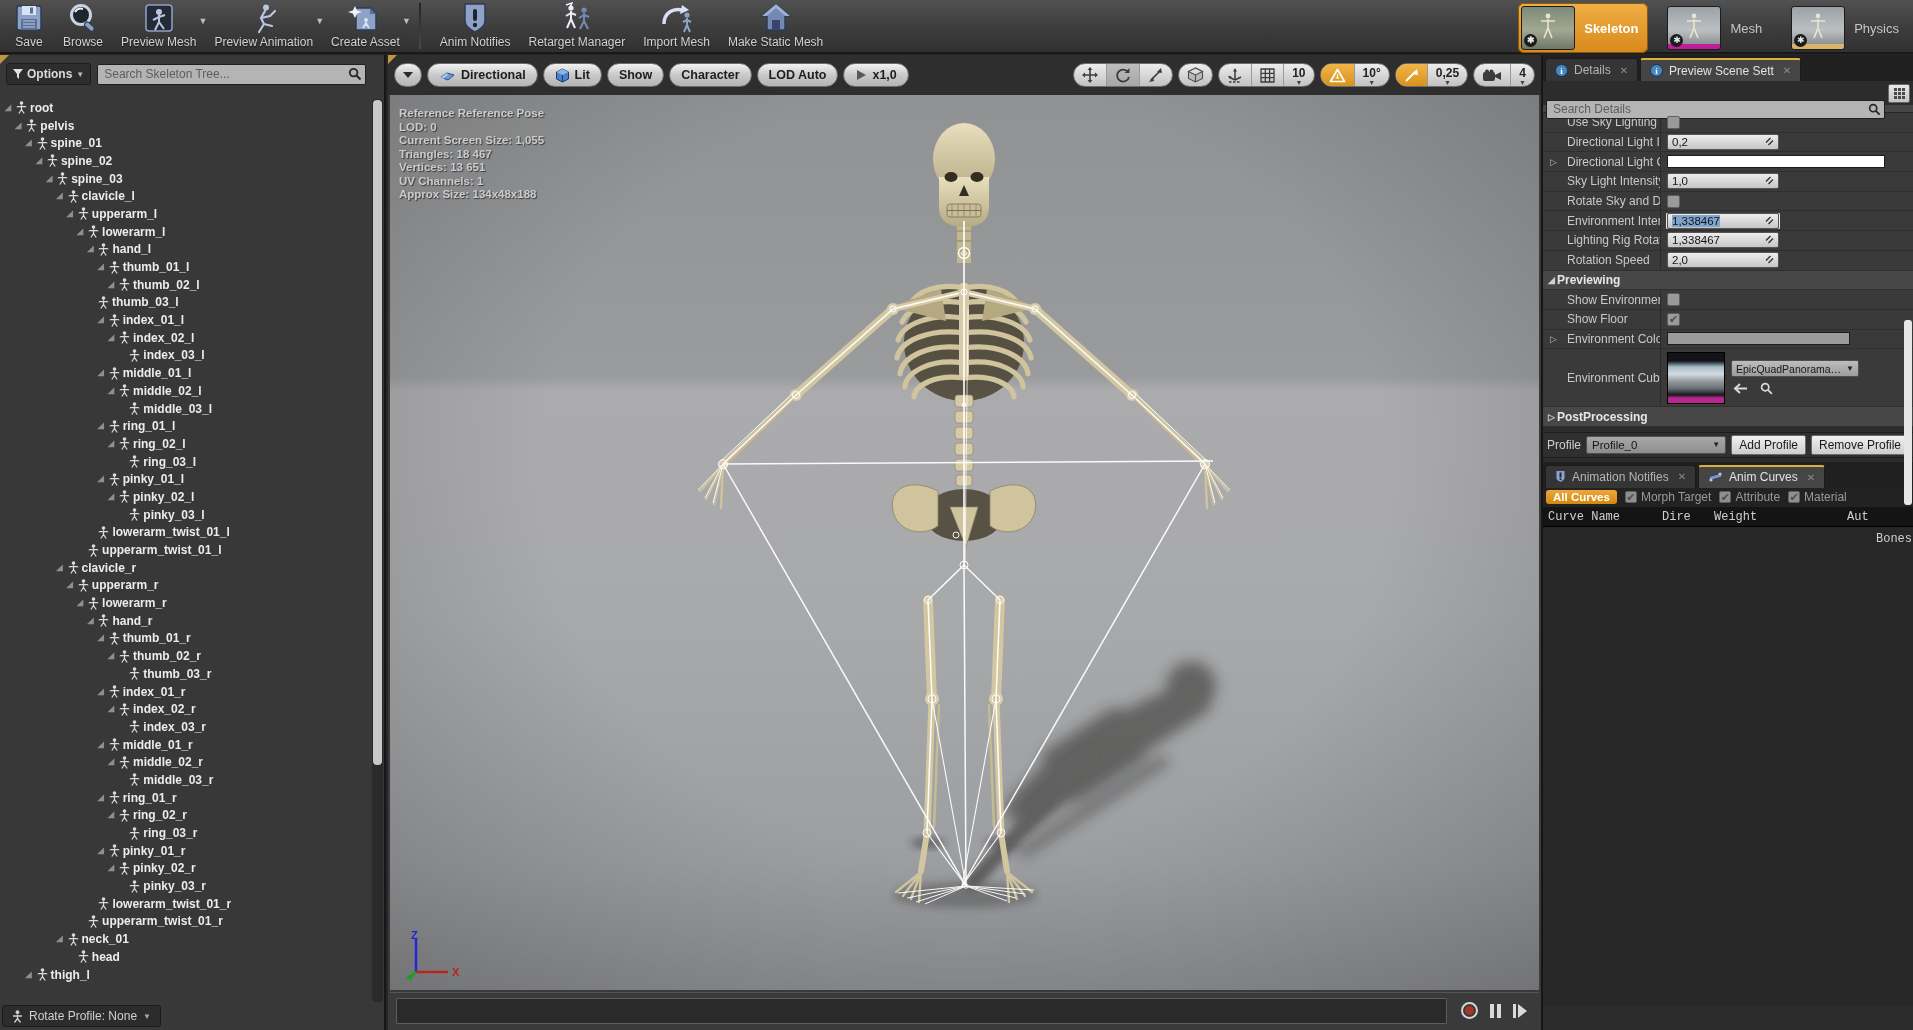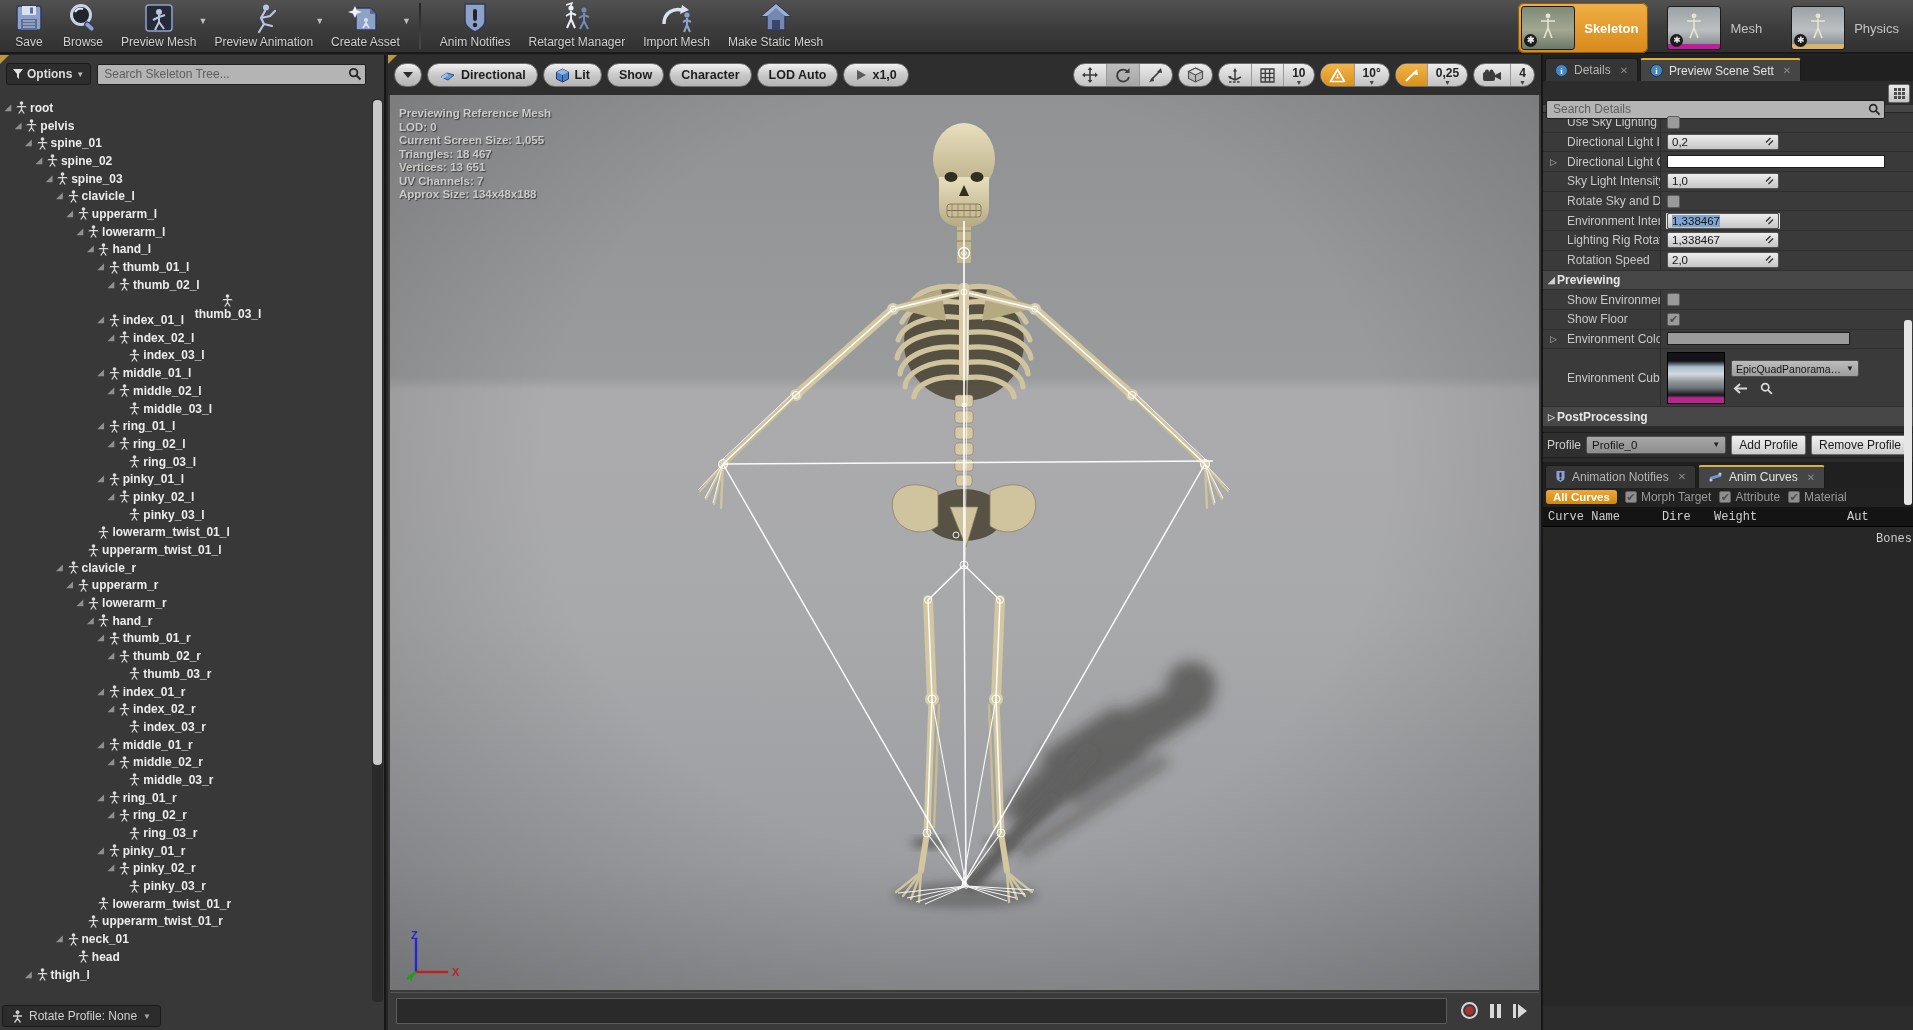--- a/index.html
+++ b/index.html
@@ -434,21 +434,21 @@
           <span class="tri">◢</span>
           <span class="icn bone-ic">
             <svg width="11" height="13" viewBox="0 0 11 13">
               <circle cx="5.5" cy="2.1" r="1.8" fill="#dcdcdc"></circle>
               <path d="M5.5 4.2v4.3M1 5.6h9M5.5 8.5L2.8 12.5M5.5 8.5l2.7 4" stroke="#dcdcdc" stroke-width="1.25" fill="none"></path>
               <path d="M1 5.6l-1 1M10 5.6l1 1" stroke="#9a9a9a" stroke-width="1"></path>
             </svg>
           </span>
           <span>thumb_02_l</span>
         </div>
-        <div class="tree-row" style="padding-left: 87px; flex-direction: column;">
+        <div class="tree-row" style="padding-left: 87px;">
           <span class="tri"></span>
           <span class="icn bone-ic">
             <svg width="11" height="13" viewBox="0 0 11 13">
               <circle cx="5.5" cy="2.1" r="1.8" fill="#dcdcdc"></circle>
               <path d="M5.5 4.2v4.3M1 5.6h9M5.5 8.5L2.8 12.5M5.5 8.5l2.7 4" stroke="#dcdcdc" stroke-width="1.25" fill="none"></path>
               <path d="M1 5.6l-1 1M10 5.6l1 1" stroke="#9a9a9a" stroke-width="1"></path>
             </svg>
           </span>
           <span>thumb_03_l</span>
         </div>
@@ -1167,26 +1167,26 @@
             <circle cx="566" cy="440" r="3"></circle>
           <path d="M333 369 L823 366" stroke-width="1.6"></path>
           <path d="M574 470 L576 791" stroke-width="1.5"></path>
           <circle cx="576" cy="791" r="2.2"></circle>
           <path d="M576 791 L508 798 M576 791 L517 803 M576 791 L526 807 M576 791 L535 809" stroke-width="1"></path>
           <path d="M576 791 L644 795 M576 791 L635 799 M576 791 L626 803 M576 791 L617 806" stroke-width="1"></path>
         </g>
       </svg>
 
       <div class="vp-stats" id="vp-stats">
-          <div>Previewing Reference Mesh</div>
+          <div>Reference Reference Pose</div>
           <div>LOD: 0</div>
           <div>Current Screen Size: 1,055</div>
           <div>Triangles: 18 467</div>
           <div>Vertices: 13 651</div>
-          <div>UV Channels: 7</div>
+          <div>UV Channels: 1</div>
           <div>Approx Size: 134x48x188</div>
         </div>
 
       <svg class="axis-gizmo" width="64" height="52" viewBox="0 0 64 52">
         <path d="M18 42 L18 8" stroke="#2424d8" stroke-width="2.4"></path>
         <path d="M18 42 L50 42" stroke="#c02020" stroke-width="2.4"></path>
         <path d="M18 42 L9 49" stroke="#18a018" stroke-width="2.4"></path>
         <text x="13" y="9" fill="#2424d8" font-size="11" font-weight="bold" id="ax-z">Z</text>
         <text x="54" y="46" fill="#c02020" font-size="11" font-weight="bold" id="ax-x">X</text>
         <text x="10" y="51" fill="#18a018" font-size="9" font-weight="bold" id="ax-y">Y</text>

